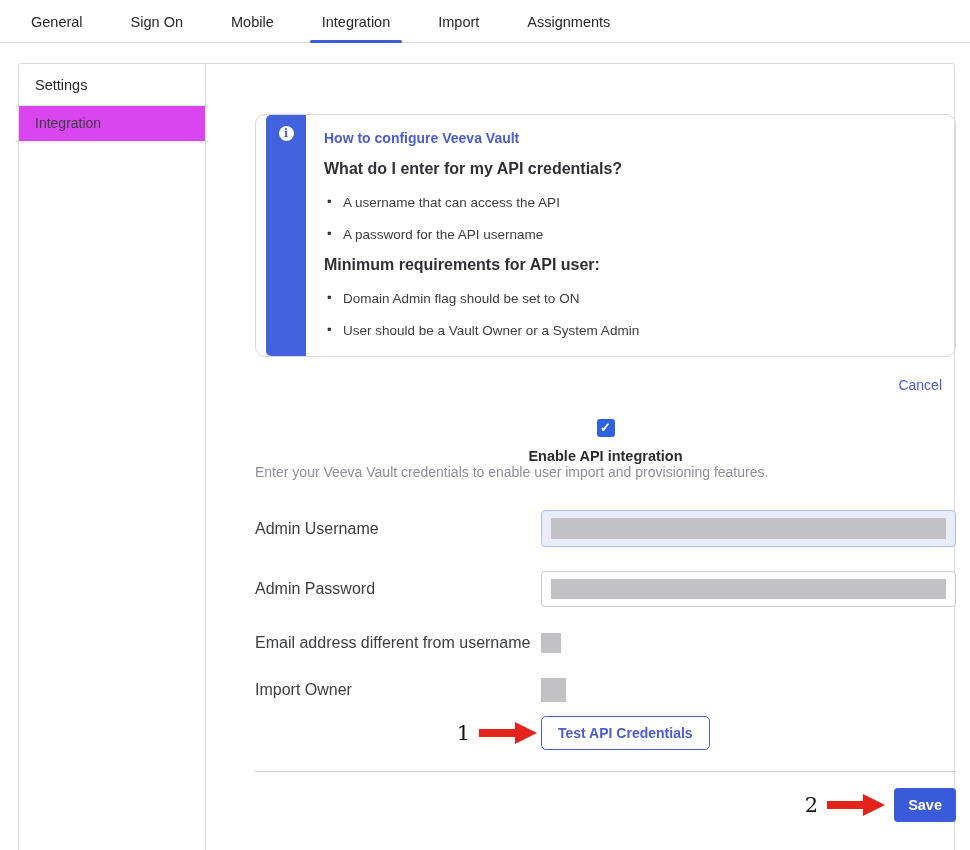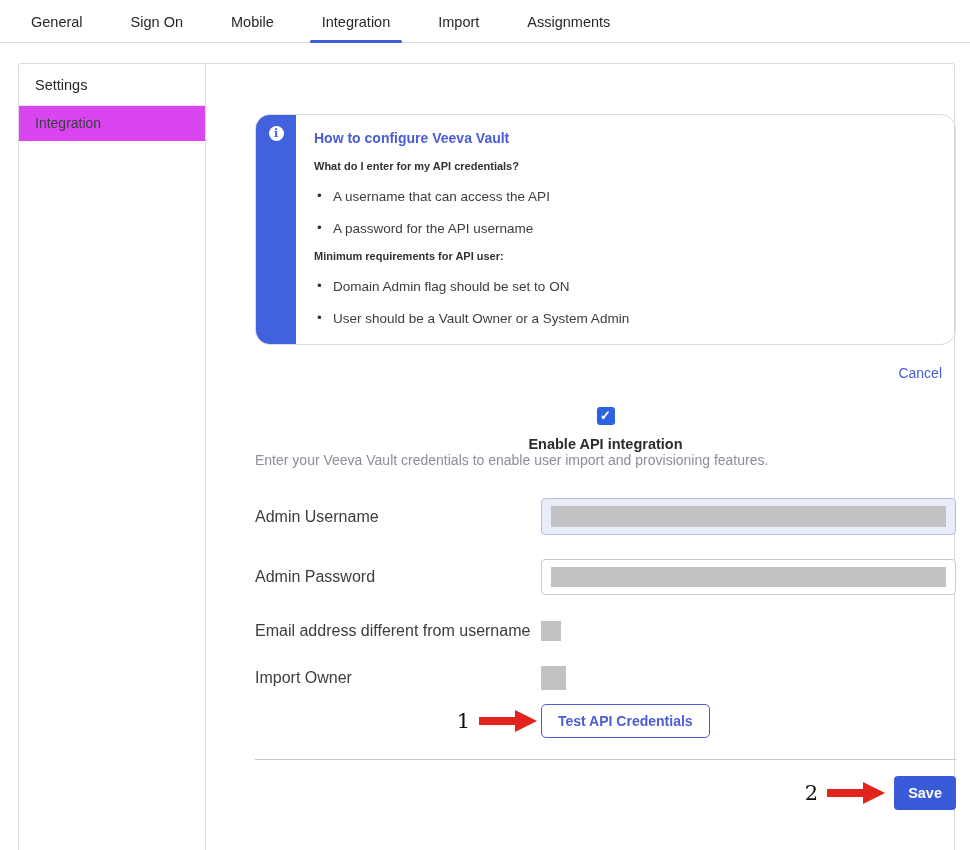--- a/index.html
+++ b/index.html
@@ -19,29 +19,29 @@
   
   .sidebar { width:187px; border-right:1px solid #d9d9de; flex-shrink:0; }
   .sidebar-header { padding:13px 16px 12px; font-size:14.5px; color:#27282c; border-bottom:1px solid #e4e4e8; }
   .sidebar-item { padding:9px 16px 10px; font-size:14px; color:#3c3d42; cursor:pointer; }
   .sidebar-item.selected { background:#d946ef; }
 
   
   .content { flex:1; padding:50px 20px 24px 25px; display:flex; flex-direction:column; }
 
   
-  .callout { display:flex; border:1px solid #d9d9de; border-radius:15px; overflow:hidden; }
+  .callout { display:flex; border:1px solid #d9d9de; border-radius:10px; overflow:hidden;padding-left:10px; }
   .callout-bar { width:40px; background:#4161dd; flex-shrink:0; display:flex; justify-content:center;
     align-items:flex-start; padding-top:11px; border-radius:5px 0 0 5px; }
   .info-icon { width:15px; height:15px; background:#ffffff; border-radius:50%; color:#4161dd;
     font-size:11px; font-weight:bold; line-height:15px; text-align:center; font-family:"DejaVu Serif", serif; }
   .info-icon::after { content:"i"; }
   .callout-body { padding:15px 20px 18px 18px; flex:1; }
   .callout-title { color:#4a5cd6; font-weight:bold; font-size:14px; cursor:pointer; }
-  .callout-q { margin-top:14px; font-weight:bold; color:#303136; font-size:11px; }
+  .callout-q { margin-top:14px; font-weight:bold; color:#303136; font-size:16px; }
   .callout ul { list-style:none; margin:0; }
   .callout li { margin-top:17px; padding-left:19px; position:relative; color:#3c3d42; font-size:13.5px; }
   .callout li::before { content:"•"; position:absolute; left:3px; top:-1px; color:#2e2f33; }
 
   
   .cancel-row { margin-top:20px; text-align:right; padding-right:14px; }
   .cancel-link { color:#4a5cd6; font-size:14px; cursor:pointer;margin-top:44px; }
 
   
   .enable-row { margin-top:26px; display:flex; align-items:center; gap:11px;flex-direction:column; }

